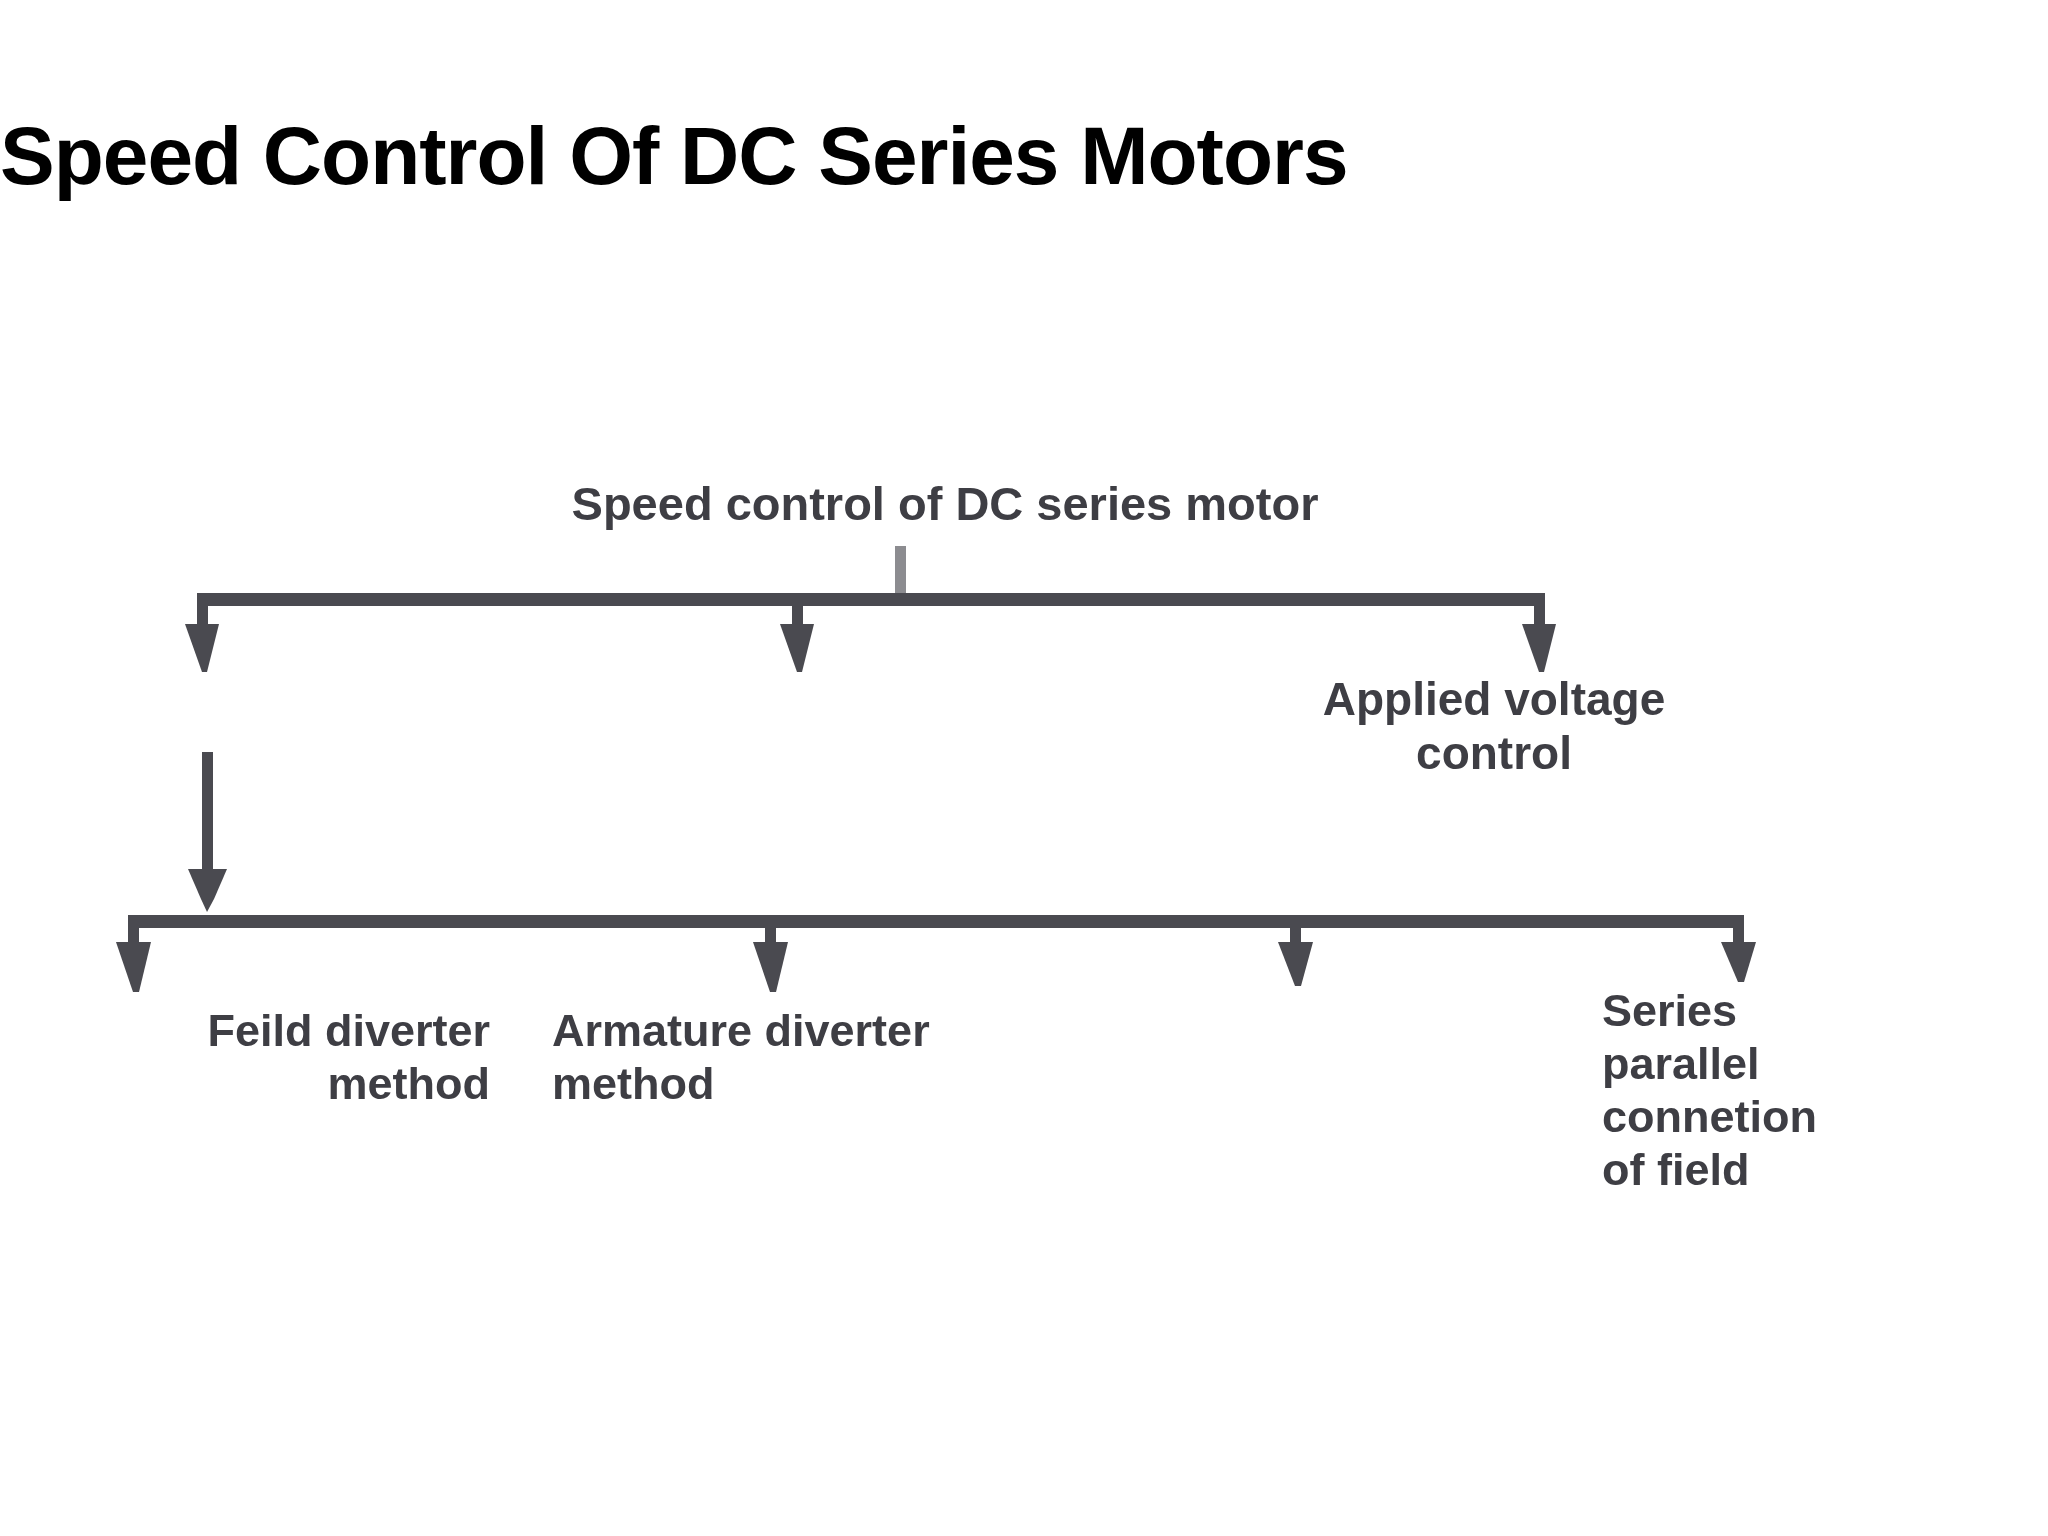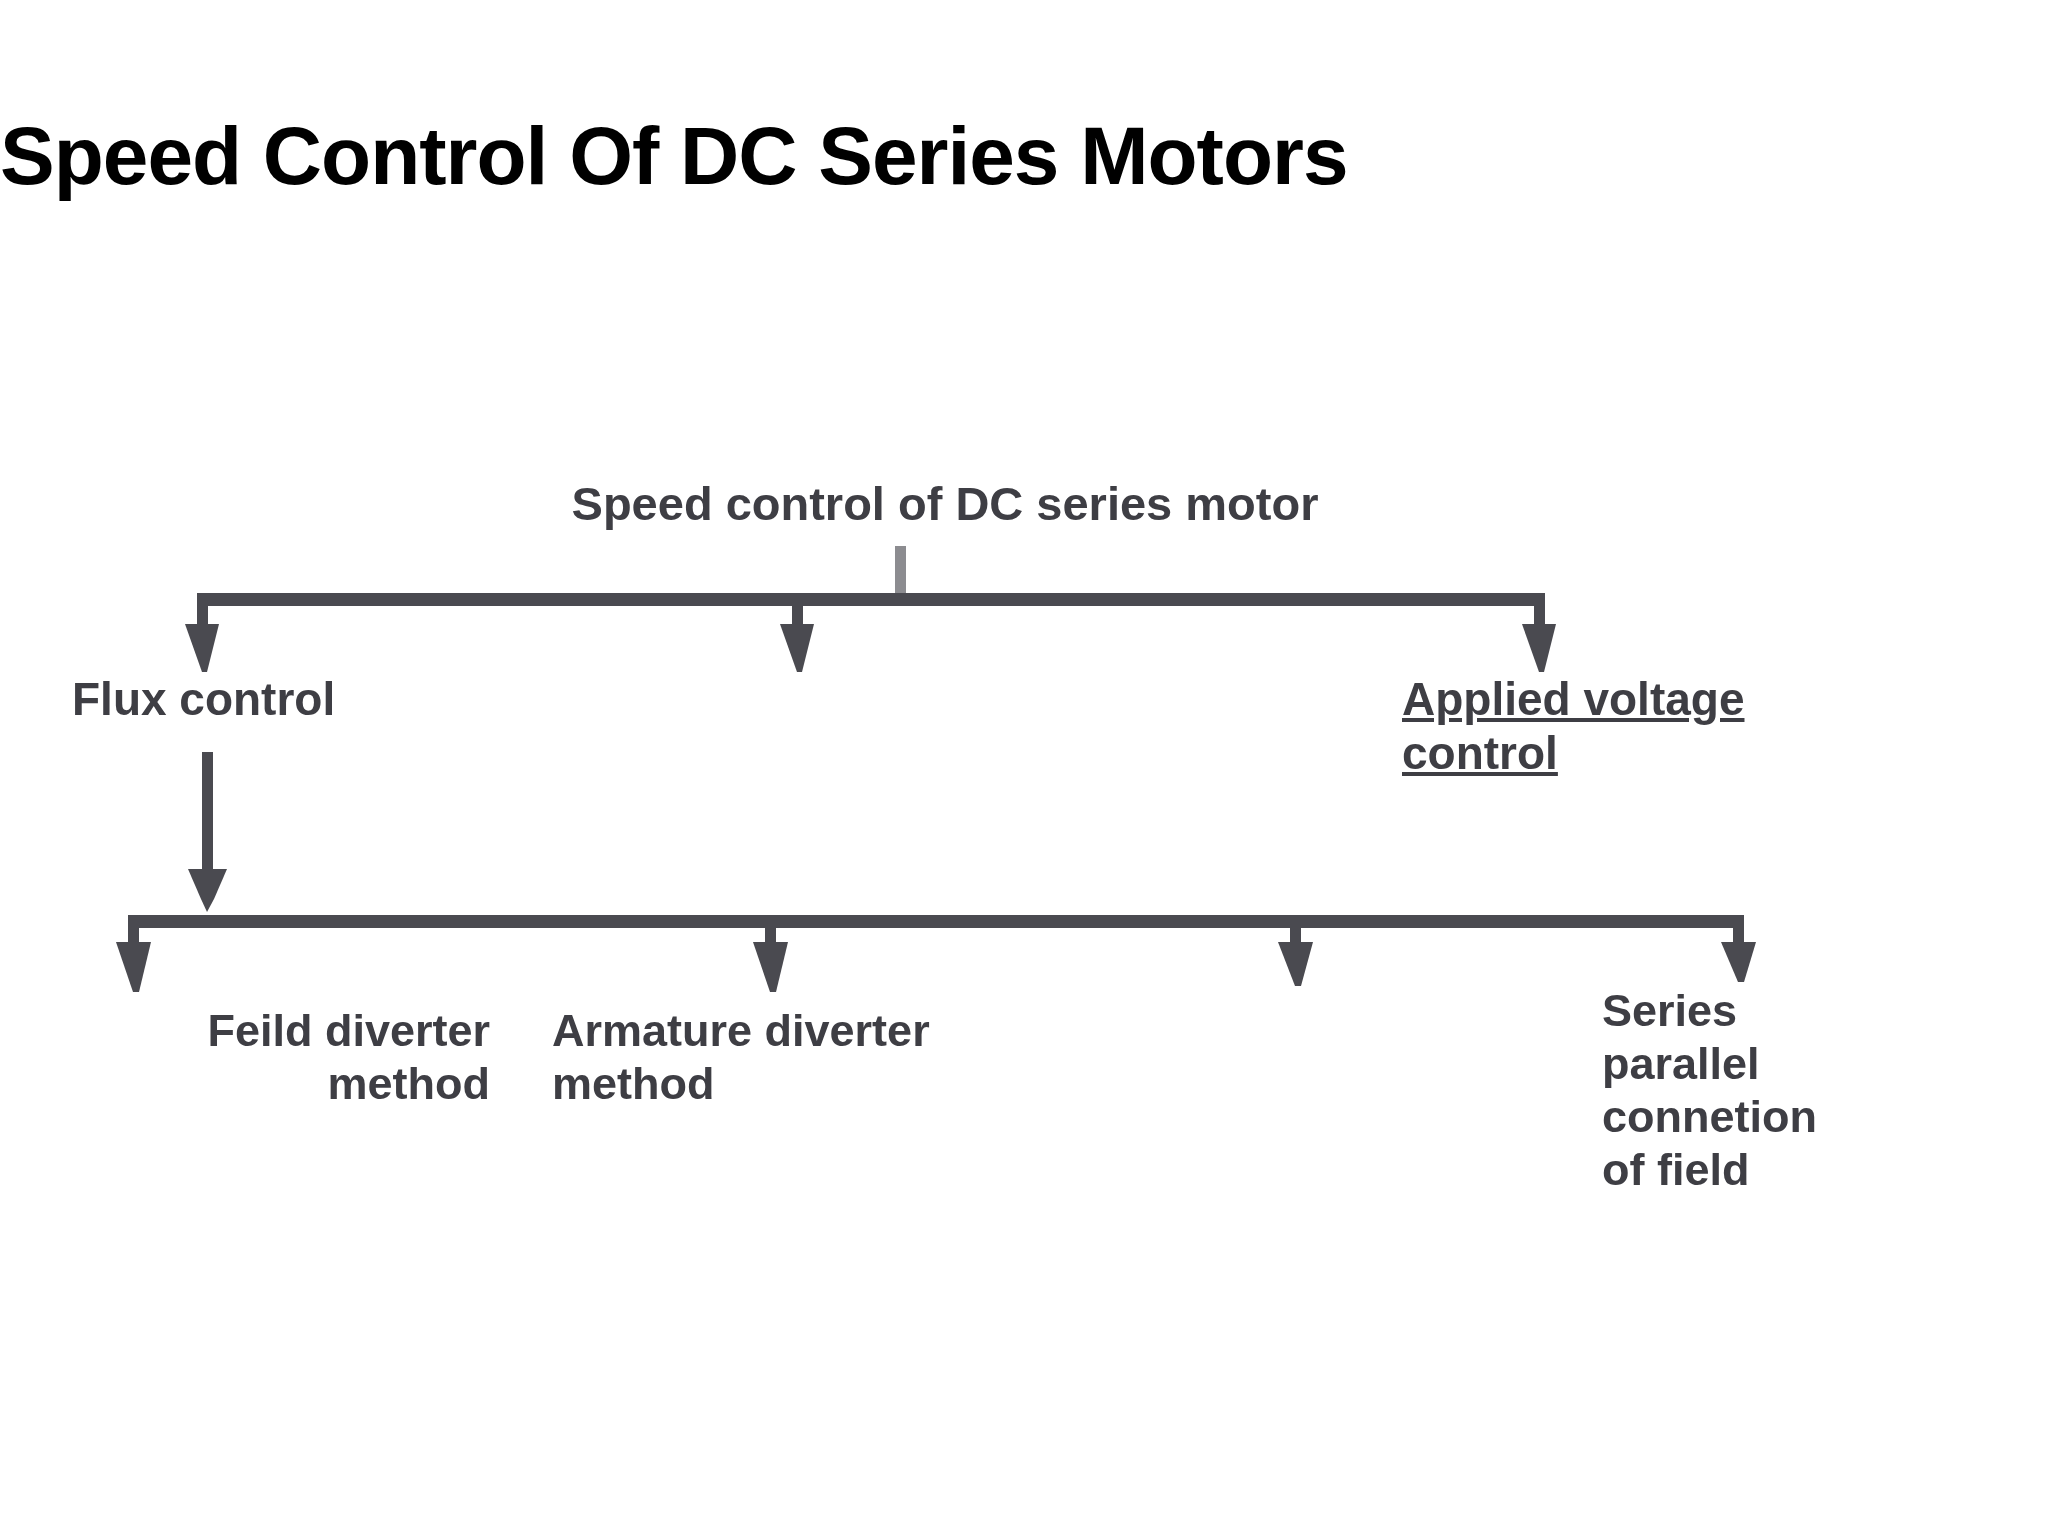--- a/index.html
+++ b/index.html
@@ -77,24 +77,24 @@
     width: 380px;
     text-align: left;
   }
   .node-rheostatic {
     left: 578px;
     top: 648px;
     width: 560px;
     text-align: left;
   }
   .node-applied {
-    left: 1402px;
+    left: 1254px;
     top: 648px;
     width: 480px;
-    text-decoration: underline;
+    text-align: center;
   }
   .lvl2 {
     font-size: 45px;
   }
   .node-feild {
     left: 70px;
     top: 980px;
     width: 420px;
     text-align: right;
   }
@@ -170,21 +170,20 @@
 
       <g>
         <rect x="1733" y="891" width="11" height="34" fill="#4a4a50"></rect>
         <polygon points="1721,918 1756,918 1744,958 1738,958" fill="#4a4a50"></polygon>
       </g>
 
     </svg>
 
     <div class="node root">Speed control of DC series motor</div>
 
-    <div class="node lvl1 node-flux">Flux control</div>
 
 
     <div class="node lvl1 node-applied">Applied voltage
 control</div>
 
     <div class="node lvl2 node-feild">Feild diverter
 method</div>
 
     <div class="node lvl2 node-armature">Armature diverter
 method</div>

